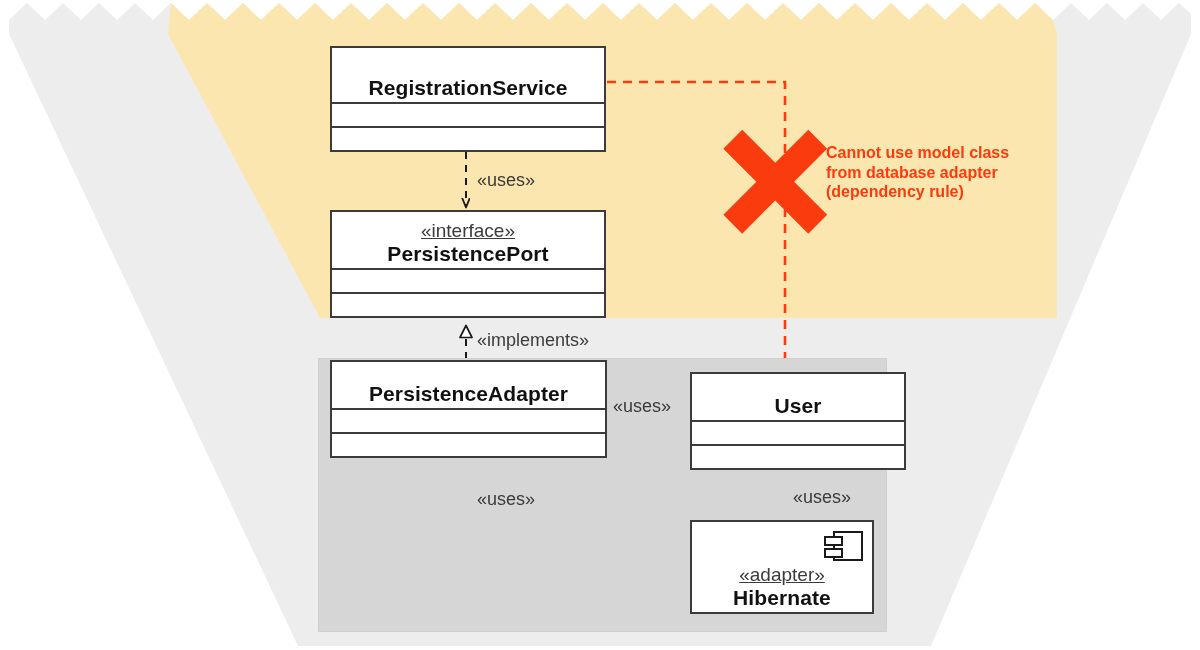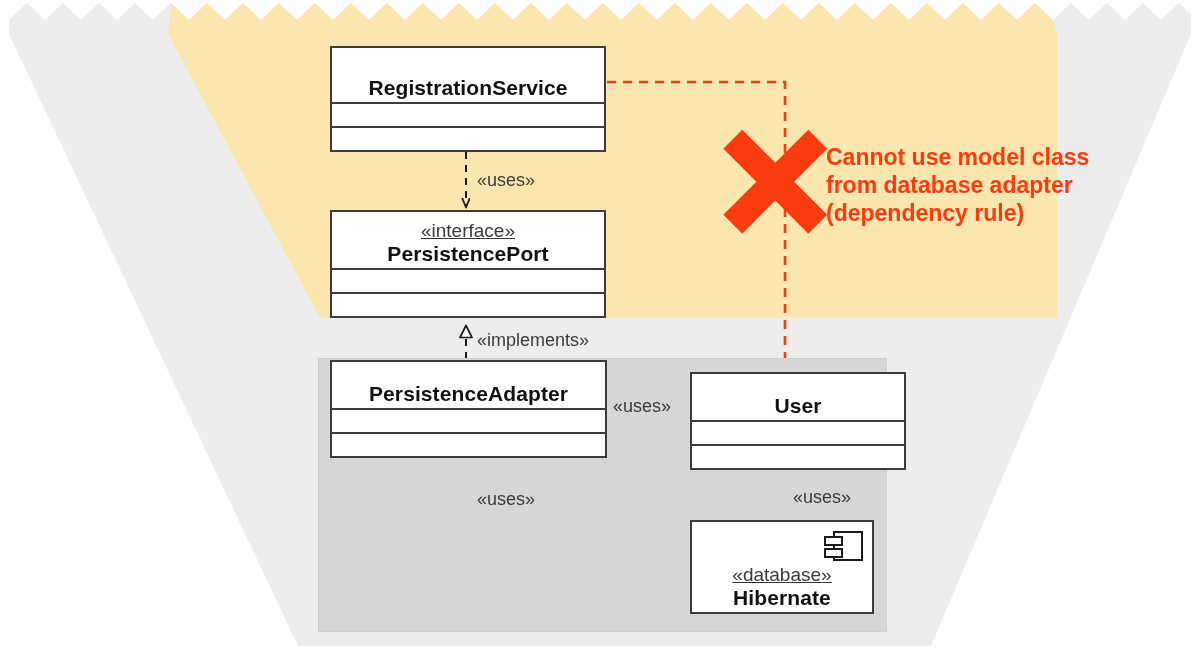--- a/index.html
+++ b/index.html
@@ -57,21 +57,21 @@
     font-size:20px;
     color:#262626;
     white-space:nowrap;
   }
 
   
   .annotation{
     position:absolute;
     color:#f93b0e;
     font-weight:bold;
-    font-size:23px;
+    font-size:16px;
     line-height:1.22;
     white-space:nowrap;
   }
 
   
   .edge-label{
     position:absolute;
     font-size:18px;
     color:#3b3b3b;
     white-space:nowrap;
@@ -193,21 +193,21 @@
   <div class="node uml-class" style="left:690px;top:372px;width:216px;height:98px;">
     <div class="uml-title">
       <span class="cname">User</span>
     </div>
     <div class="uml-compartment"></div>
     <div class="uml-compartment last"></div>
   </div>
 
   <div class="node uml-class" style="left:690px;top:520px;width:184px;height:94px;">
     <div class="uml-title" style="border-bottom:none;">
-      <span class="cstereo">«database»</span>
+      <span class="cstereo">«adapter»</span>
       <span class="cname">Hibernate</span>
     </div>
     <svg class="comp-icon" style="right:6px;top:6px;" width="44" height="38" viewBox="0 0 44 38">
       <rect x="12" y="4" width="28" height="28" fill="#ffffff" stroke="#1a1a1a" stroke-width="2"></rect>
       <rect x="3" y="9" width="17" height="8" fill="#ffffff" stroke="#1a1a1a" stroke-width="2"></rect>
       <rect x="3" y="21" width="17" height="8" fill="#ffffff" stroke="#1a1a1a" stroke-width="2"></rect>
     </svg>
   </div>
 
   <div class="edge-label" style="left:477px;top:170px;">«uses»</div>

